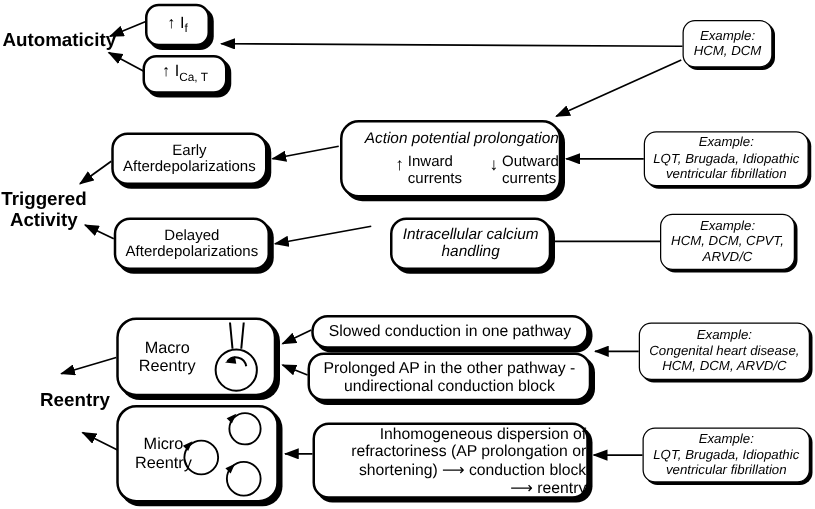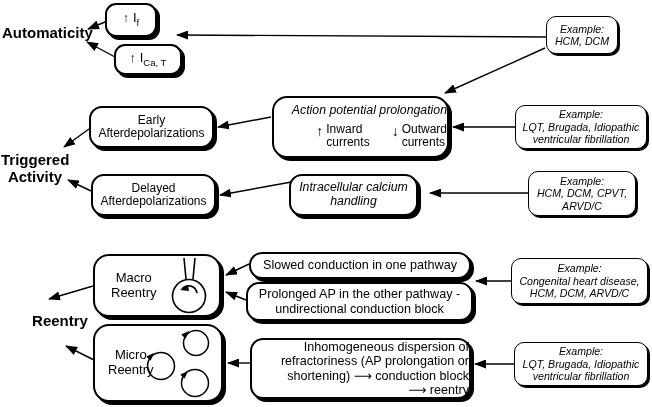--- a/index.html
+++ b/index.html
@@ -69,21 +69,21 @@
     </g>
   </svg>
 
   <div class="biglabel" style="left:2px;top:25px;width:84px;">Automaticity</div>
   <div class="biglabel" style="left:1px;top:152px;width:68px;">
     <div>Triggered</div>
     <div>Activity</div>
   </div>
   <div class="biglabel" style="left:18px;top:313px;width:84px;">Reentry</div>
 
-  <div class="box current-box" style="left:105px;top:3px;width:52px;height:34px;border-radius:11px;">
+  <div class="box current-box" style="left:116px;top:3px;width:52px;height:34px;border-radius:11px;">
     <div class="ln"><span>↑</span> <span>I</span><sub>f</sub></div>
   </div>
   <div class="box current-box" style="left:114px;top:44px;width:68px;height:31px;border-radius:11px;">
     <div class="ln"><span>↑</span> <span>I</span><sub>Ca, T</sub></div>
   </div>
   <div class="box example" style="left:546px;top:16px;width:72px;height:38px;">
     <div class="ln">Example:</div>
     <div class="ln">HCM, DCM</div>
   </div>
 
@@ -116,21 +116,21 @@
     <div class="ln">Example:</div>
     <div class="ln">LQT, Brugada, Idiopathic</div>
     <div class="ln">ventricular fibrillation</div>
   </div>
 
   <div class="box" style="left:91px;top:174px;width:125px;height:42px;">
     <div class="ln">Delayed</div>
     <div class="ln">Afterdepolarizations</div>
   </div>
 
-  <div class="box calcium-box" style="left:289px;top:174px;width:129px;height:42px;">
+  <div class="box calcium-box" style="left:312px;top:174px;width:129px;height:42px;">
     <div class="ln">Intracellular calcium</div>
     <div class="ln">handling</div>
   </div>
 
   <div class="box example" style="left:528px;top:171px;width:108px;height:45px;">
     <div class="ln">Example:</div>
     <div class="ln">HCM, DCM, CPVT,</div>
     <div class="ln">ARVD/C</div>
   </div>
 

